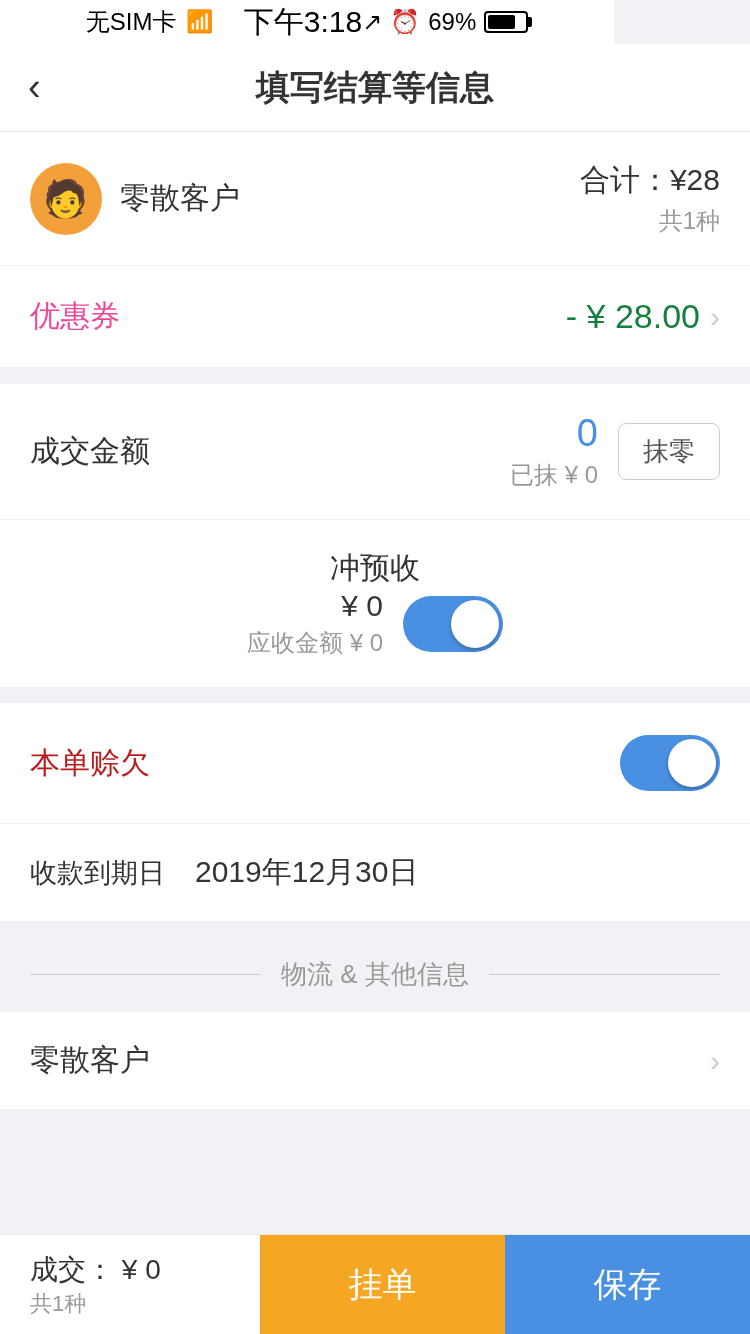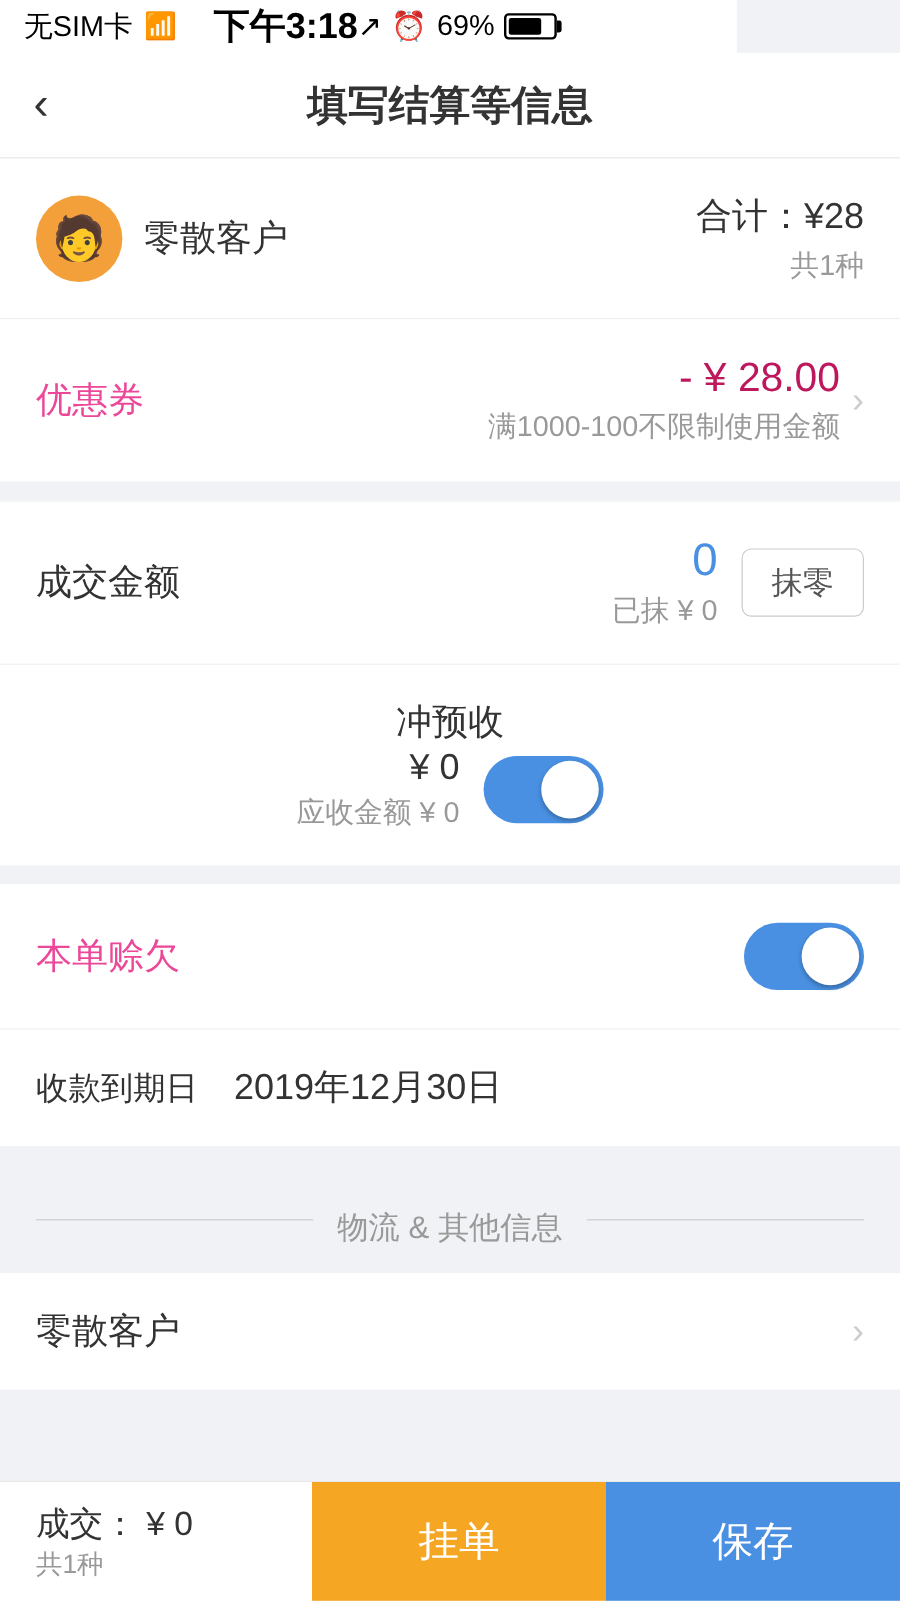--- a/index.html
+++ b/index.html
@@ -13,27 +13,27 @@
       color: #333;
     }
 
     
     .status-bar {
       width: 614px;
       height: 44px;
       background: #fff;
       display: flex;
       align-items: center;
-      justify-content: flex-start;
+      justify-content: center;
       padding: 0 20px;
       font-size: 24px;
       color: #000;
     }
     .status-left { display: flex; align-items: center; gap: 10px; }
-    .status-center { font-size: 30px; font-weight: 700; margin-left: 30px; }
+    .status-center { font-size: 30px; font-weight: 400; margin-left: 30px; }
     .status-right { display: flex; align-items: center; gap: 8px; font-size: 24px; }
     .wifi-icon { font-size: 22px; }
     .battery-bar {
       display: inline-block;
       width: 44px; height: 22px;
       border: 2px solid #000;
       border-radius: 4px;
       position: relative;
       vertical-align: middle;
     }
@@ -113,21 +113,21 @@
     .coupon-row {
       display: flex;
       align-items: center;
       justify-content: space-between;
       padding: 30px 30px;
       background: #fff;
       border-top: 1px solid #f0f0f0;
     }
     .coupon-label { font-size: 30px; color: #ec4899; }
     .coupon-right { text-align: right; display: flex; align-items: center; gap: 10px; }
-    .coupon-amount { font-size: 34px; color: #be185d; font-weight: 500; text-align: right; }
+    .coupon-amount { font-size: 34px; color: #15803d; font-weight: 500; text-align: right; }
     .coupon-desc { font-size: 24px; color: #999; margin-top: 4px; }
     .chevron-right { font-size: 30px; color: #ccc; }
 
     
     .row-item {
       display: flex;
       align-items: center;
       justify-content: space-between;
       padding: 28px 30px;
       background: #fff;
@@ -182,21 +182,21 @@
     }
 
     
     .debt-row {
       display: flex;
       align-items: center;
       justify-content: space-between;
       padding: 32px 30px;
       background: #fff;
     }
-    .debt-label { font-size: 30px; color: #ec4899; }
+    .debt-label { font-size: 30px; color: #b91c1c; }
 
     
     .due-row {
       display: flex;
       align-items: center;
       padding: 28px 30px;
       background: #fff;
       border-top: 1px solid #f0f0f0;
       gap: 30px;
     }
@@ -206,21 +206,21 @@
     
     .logistics-divider {
       background: #f0f2f5;
       padding: 20px 30px;
       display: flex;
       align-items: center;
       gap: 20px;
       margin-bottom: 0;
     }
     .divider-line { flex: 1; height: 1px; background: #ccc; }
-    .divider-text { font-size: 26px; color: #999; margin-top: 15px; }
+    .divider-text { font-size: 26px; color: #999; }
 
     
     .address-row {
       display: flex;
       align-items: center;
       justify-content: space-between;
       padding: 28px 30px;
       background: #fff;
     }
     .address-label { font-size: 30px; color: #333; flex-shrink: 0; margin-right: 30px; }
@@ -300,21 +300,20 @@
       <div class="total-amount">合计：¥28</div>
       <div class="total-count">共1种</div>
     </div>
   </div>
 
   <div class="coupon-row">
     <span class="coupon-label">优惠券</span>
     <div class="coupon-right">
       <div>
         <div class="coupon-amount">- ¥ 28.00</div>
-        <div class="coupon-desc">满1000-100不限制使用金额</div>
       </div>
       <span class="chevron-right">›</span>
     </div>
   </div>
 </div>
 
 <div class="section">
 
   <div class="row-item">
     <span class="row-label">成交金额</span>

